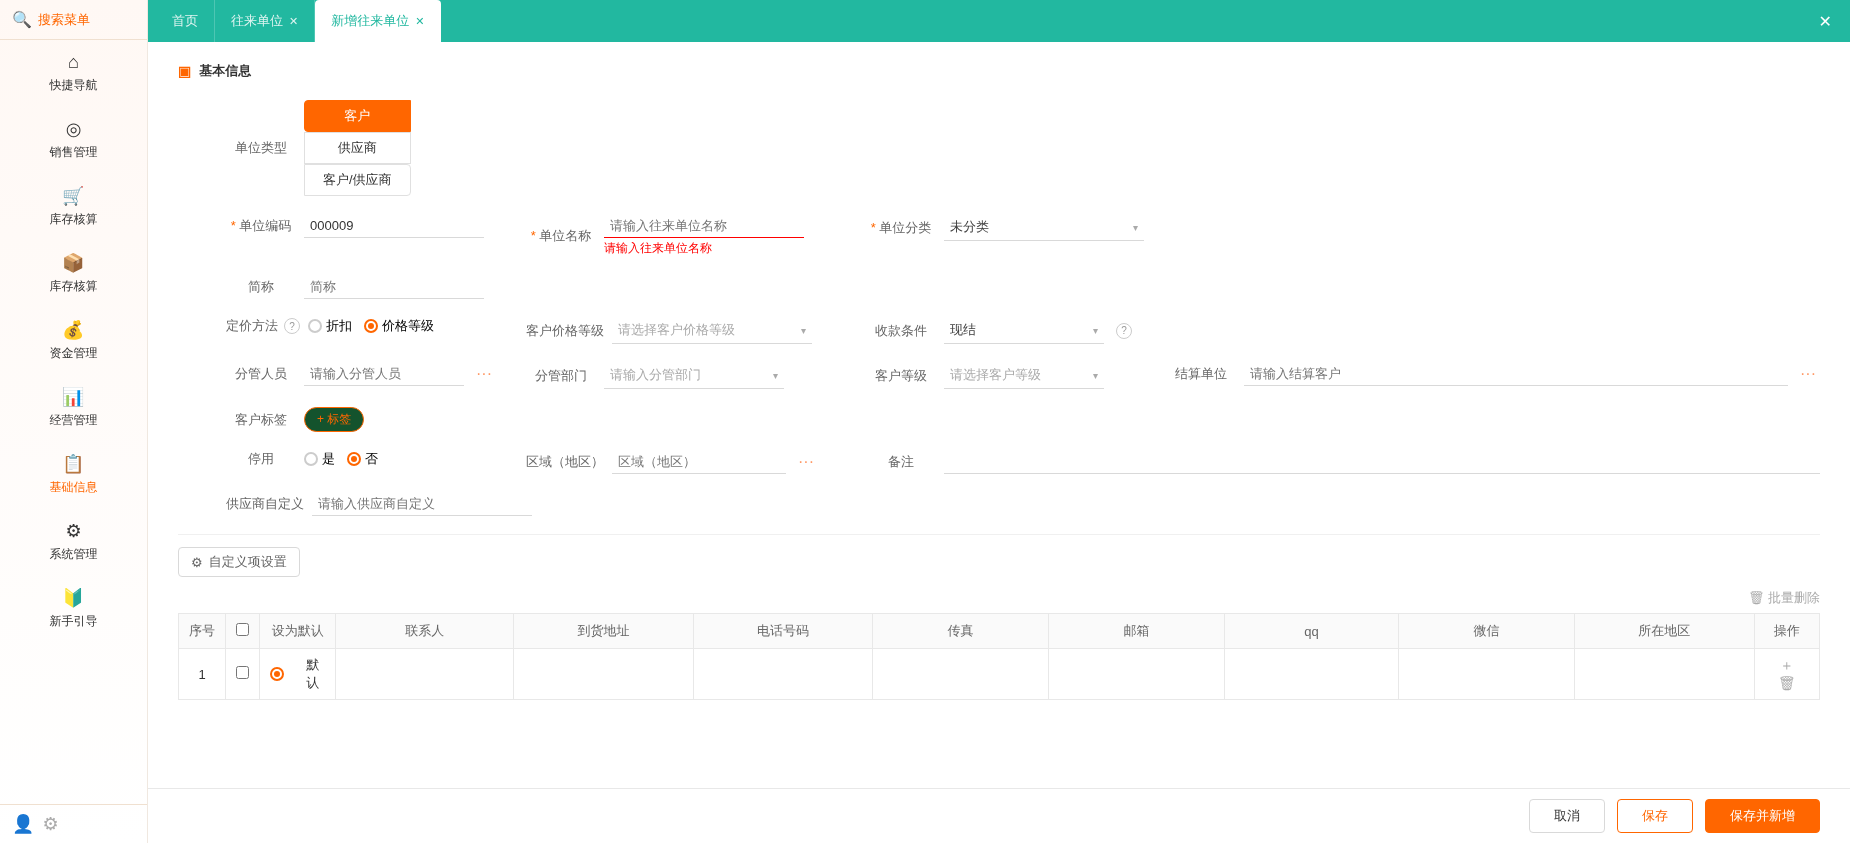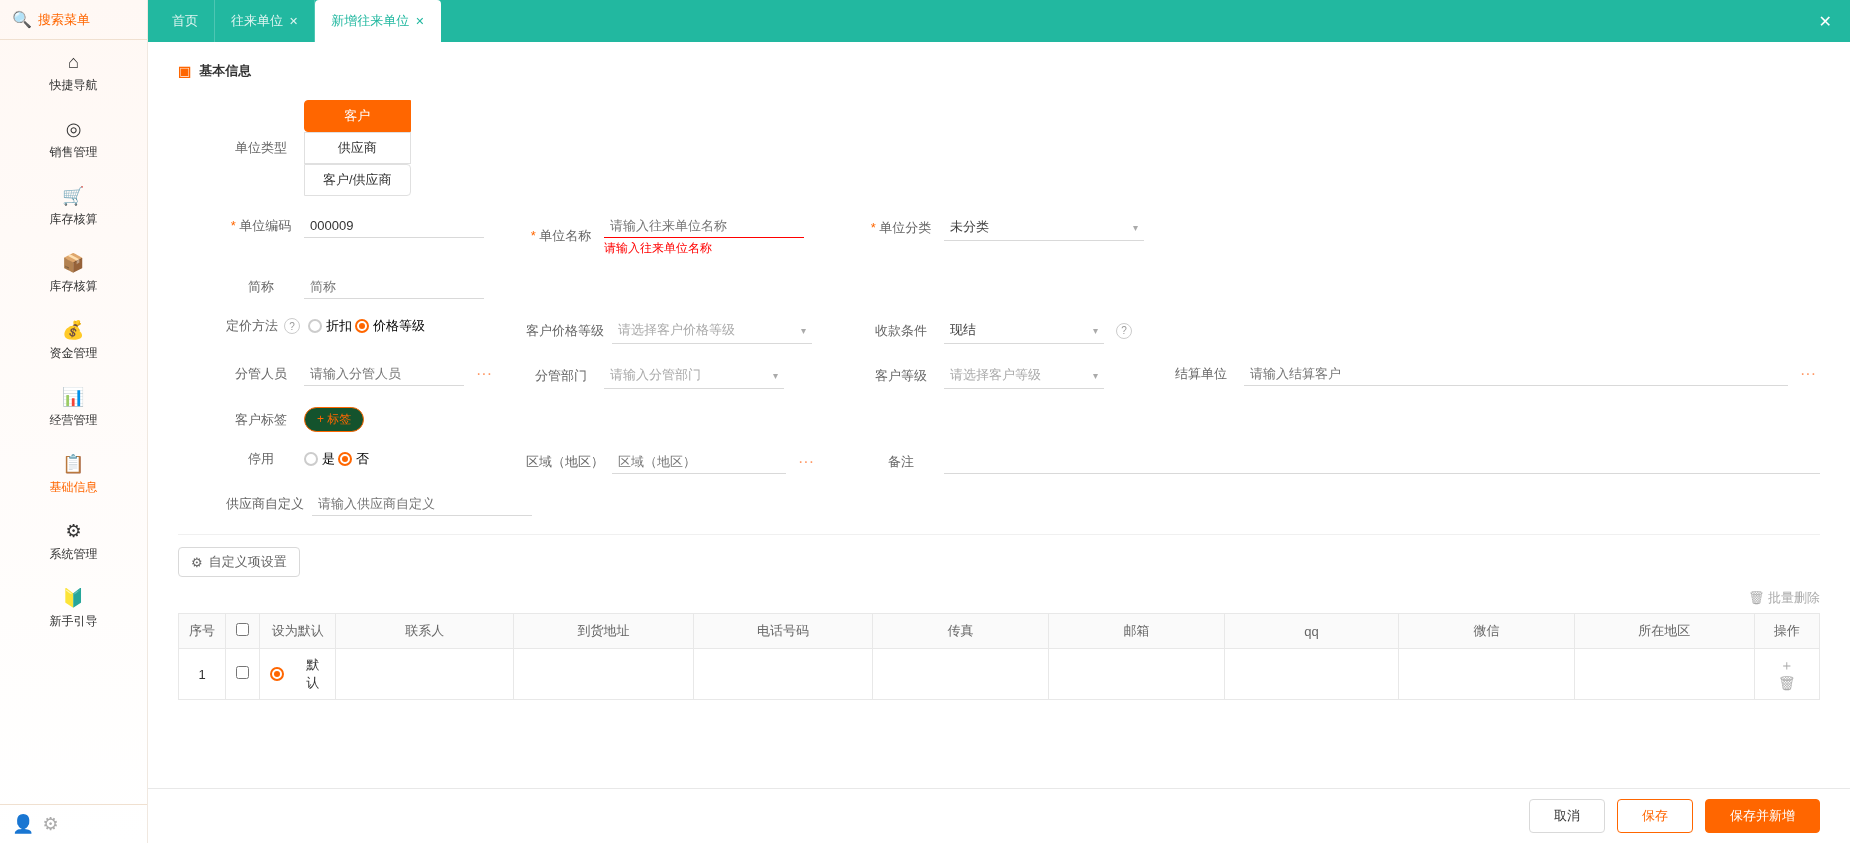--- a/index.html
+++ b/index.html
@@ -146,21 +146,21 @@
       padding: 4px 6px;
       min-width: 160px;
       color: #333;
       background: transparent;
       font-size: 13px;
     }
     .form-input.error { border-bottom-color: #f00; }
     .error-msg { color: #f00; font-size: 12px; margin-top: 2px; }
 
     
-    .radio-group { display: flex; align-items: center; gap: 3px; }
+    .radio-group { display: flex; align-items: center; gap: 12px; }
     .radio-item { display: flex; align-items: center; gap: 4px; cursor: pointer; }
     .radio-circle {
       width: 14px; height: 14px;
       border-radius: 50%;
       border: 2px solid #ccc;
       display: flex; align-items: center; justify-content: center;
     }
     .radio-circle.checked { border-color: #ff6600; }
     .radio-circle.checked::after {
       content: '';

